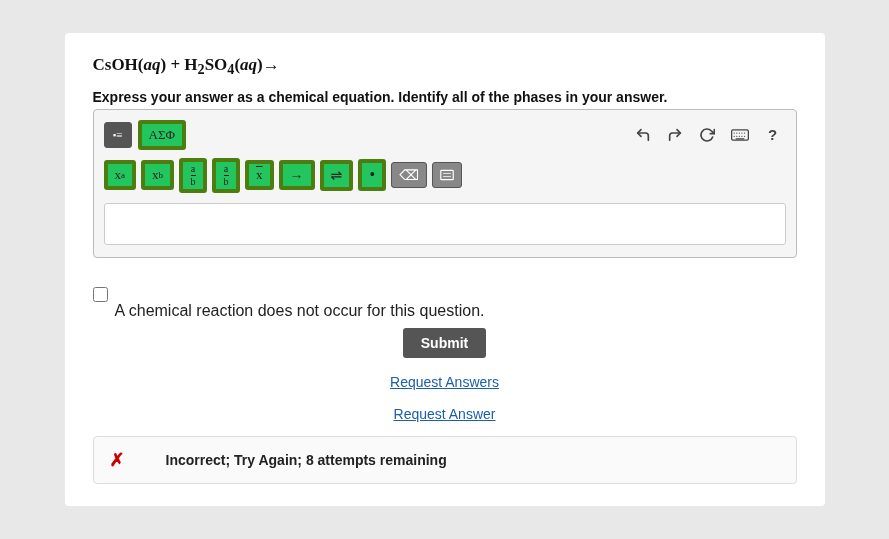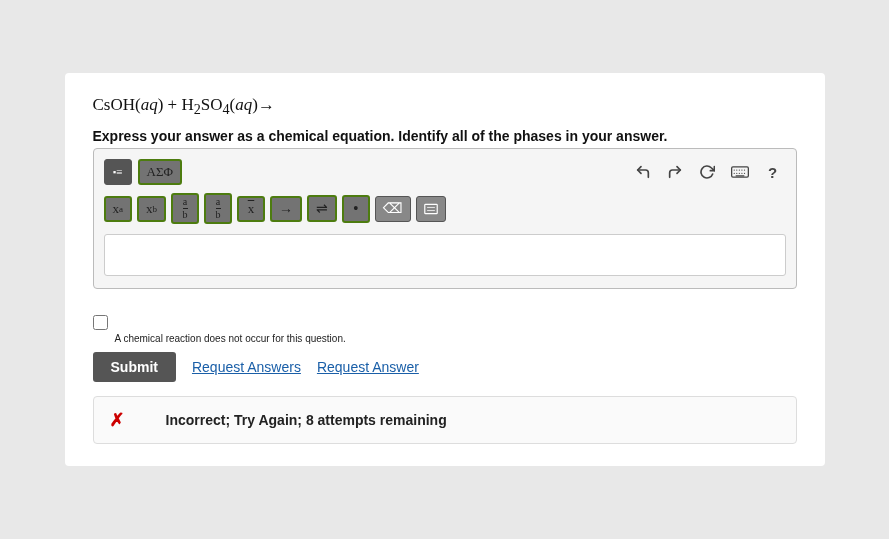--- a/index.html
+++ b/index.html
@@ -13,21 +13,21 @@
       width: 889px;
     }
     .main-container {
       background: #fff;
       width: 760px;
       padding: 22px 28px 22px 28px;
       border-radius: 4px;
     }
     .equation-title {
       font-size: 17px;
-      font-weight: normal;
+      font-weight: bold;
       margin-bottom: 10px;
       color: #111;
       font-family: 'Times New Roman', serif;
     }
     .instruction {
       font-size: 14px;
       font-weight: bold;
       margin-bottom: 4px;
       color: #111;
     }
@@ -59,23 +59,23 @@
       font-size: 13px;
       cursor: pointer;
       min-width: 28px;
       min-height: 26px;
       display: flex;
       align-items: center;
       justify-content: center;
       font-family: 'Times New Roman', serif;
     }
     .tool-btn.light {
-      background: #737373;
+      background: #22c55e;
       color: #222;
-      border: 2px solid #4d7c0f;
+      border: 4px solid #4d7c0f;
     }
     .tool-btn.dark {
       background: #555;
       color: #fff;
     }
     .tool-btn-icon {
       background: transparent;
       border: none;
       cursor: pointer;
       font-size: 16px;
@@ -102,30 +102,31 @@
       display: flex;
       align-items: center;
       gap: 7px;
       margin-top: 4px;
     }
     .checkbox-row input[type="checkbox"] {
       width: 15px;
       height: 15px;
     }
     .checkbox-label {
-      font-size: 10px;
+      font-size: 16px;
       color: #222;
       margin-top: 32px;
     }
     .action-row {
       display: flex;
       align-items: center;
       gap: 16px;
       margin-top: 8px;
       margin-bottom: 14px;
+      flex-direction: column;
     }
     .submit-btn {
       background: #555;
       color: #fff;
       border: none;
       border-radius: 3px;
       padding: 7px 18px;
       font-size: 14px;
       font-weight: bold;
       cursor: pointer;

